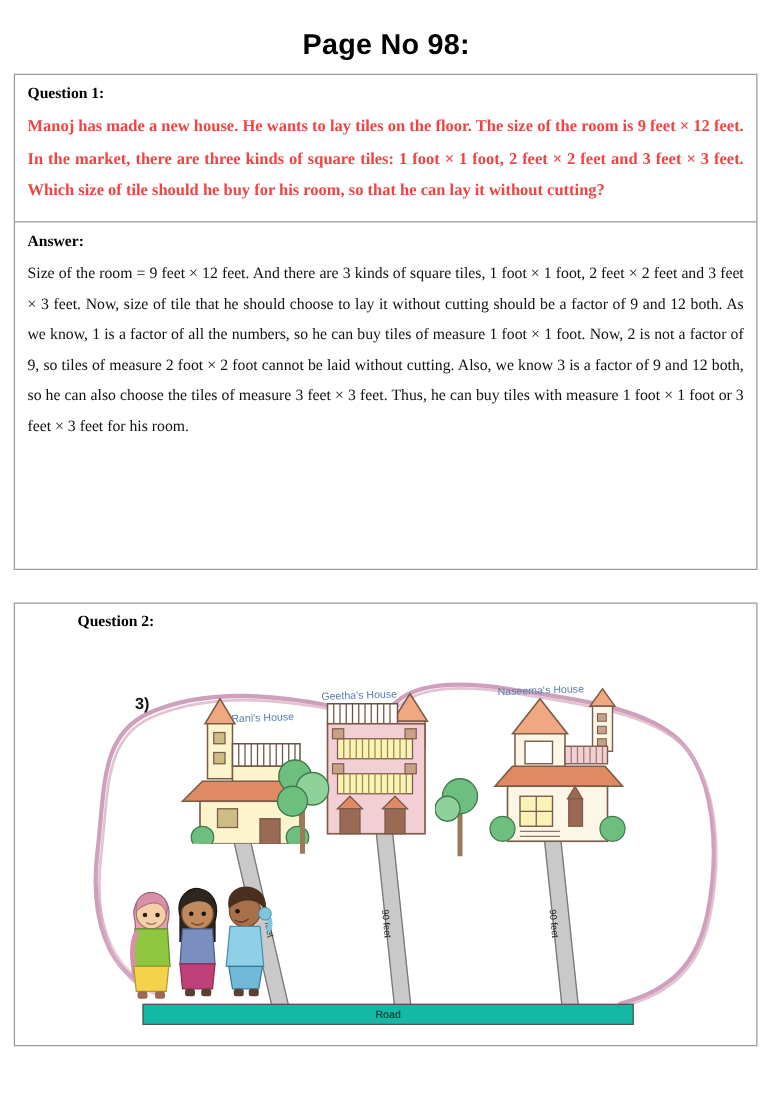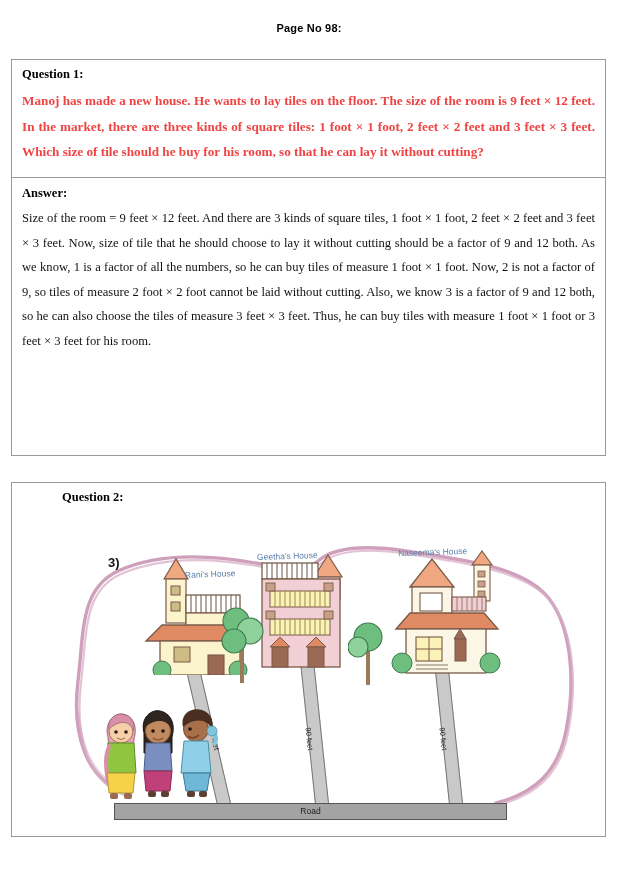--- a/index.html
+++ b/index.html
@@ -7,21 +7,21 @@
     width:618px;height:874px;
     background:#ffffff;
     font-family:"Liberation Serif", serif;
     overflow:hidden;
     position:relative;
   }
   .page-title{
     text-align:center;
     font-family:"Liberation Sans", sans-serif;
     font-weight:bold;
-    font-size:11px;
+    font-size:23px;
     color:#000;
     padding-top:22px;
     letter-spacing:.2px;
   }
   .qbox{
     position:absolute;
     left:11px;
     width:595px;
     border:1px solid #9a9a9a;
     box-sizing:border-box;
@@ -112,21 +112,21 @@
     font-family:"Liberation Sans", sans-serif;
     font-size:7.5px;
     color:#222;
     white-space:nowrap;
     transform-origin:left center;
   }
   .road{
     position:absolute;
     left:62px; top:292px;
     width:393px; height:17px;
-    background:#a3a3a3;
+    background:#14b8a6;
     border:1px solid #555;
     box-sizing:border-box;
     text-align:center;
     font-family:"Liberation Sans", sans-serif;
     font-size:8.5px;
     line-height:15px;
     color:#222;
   }
   .girl{ position:absolute; }
   .caption{

